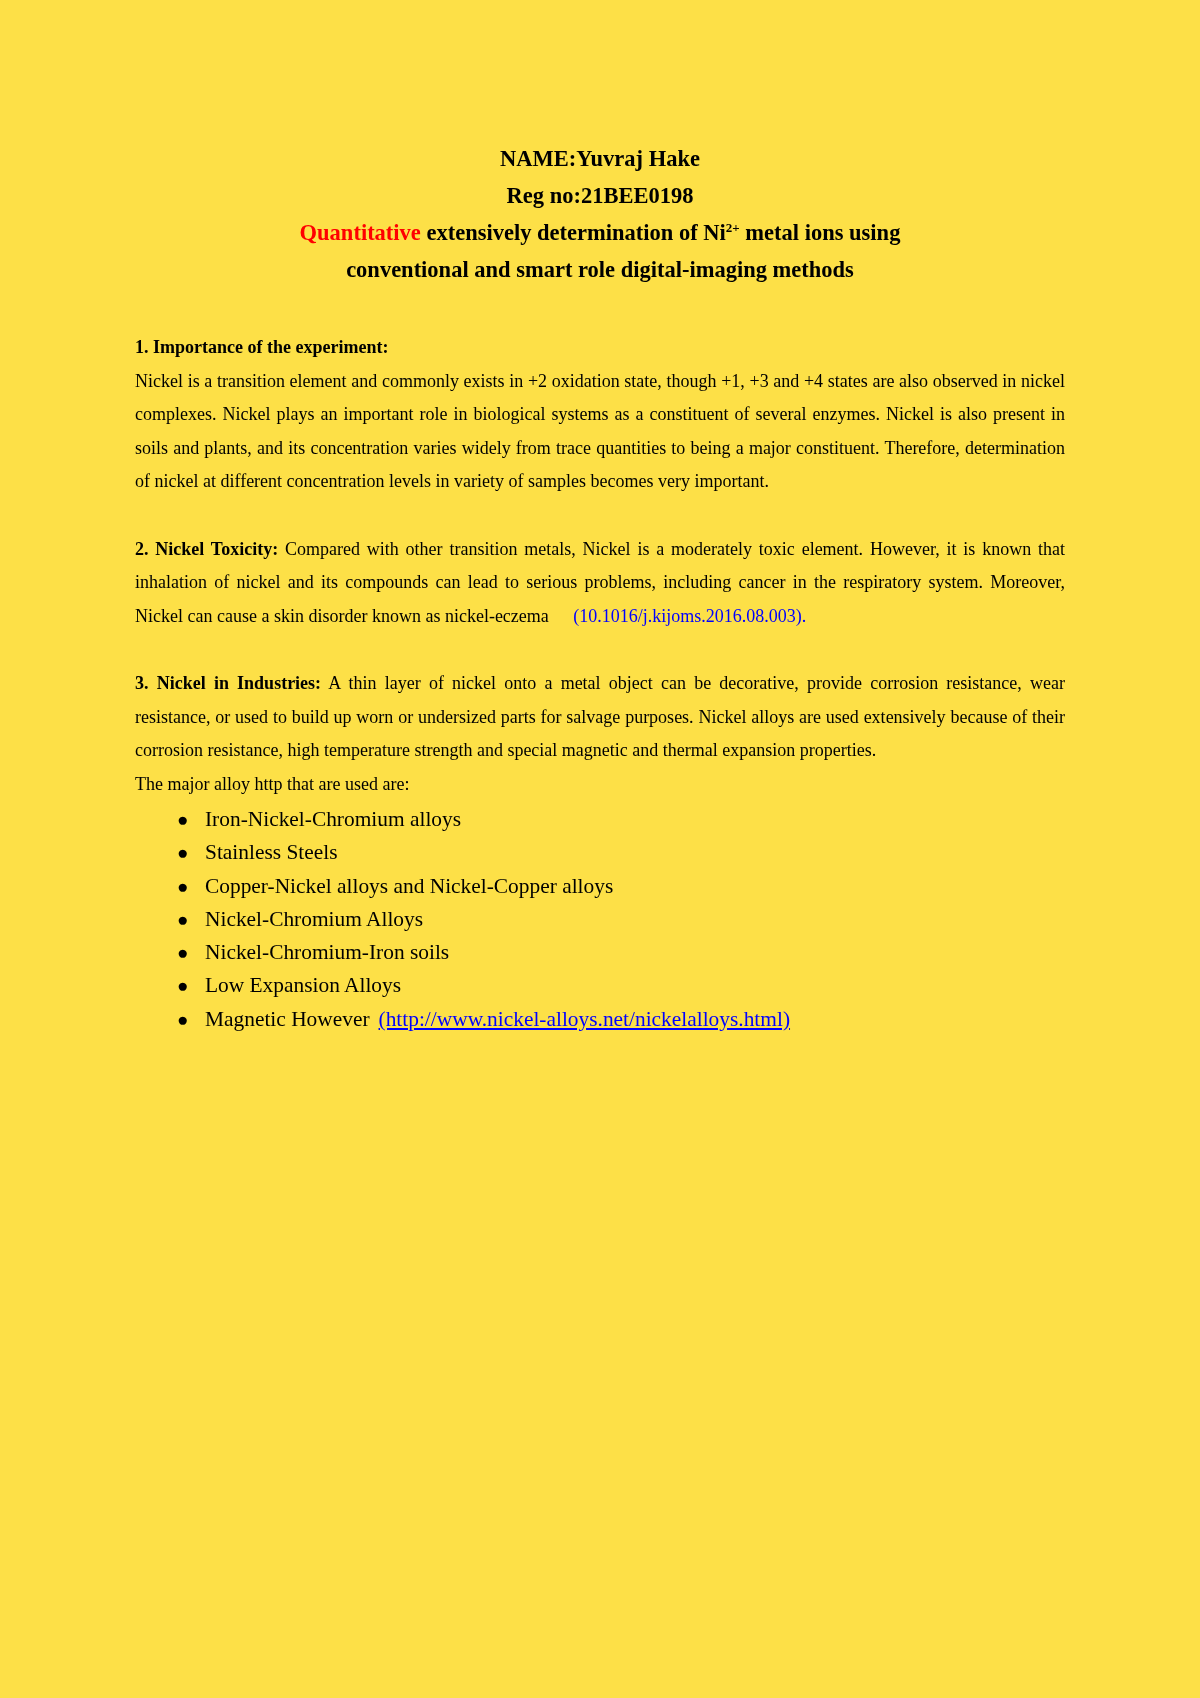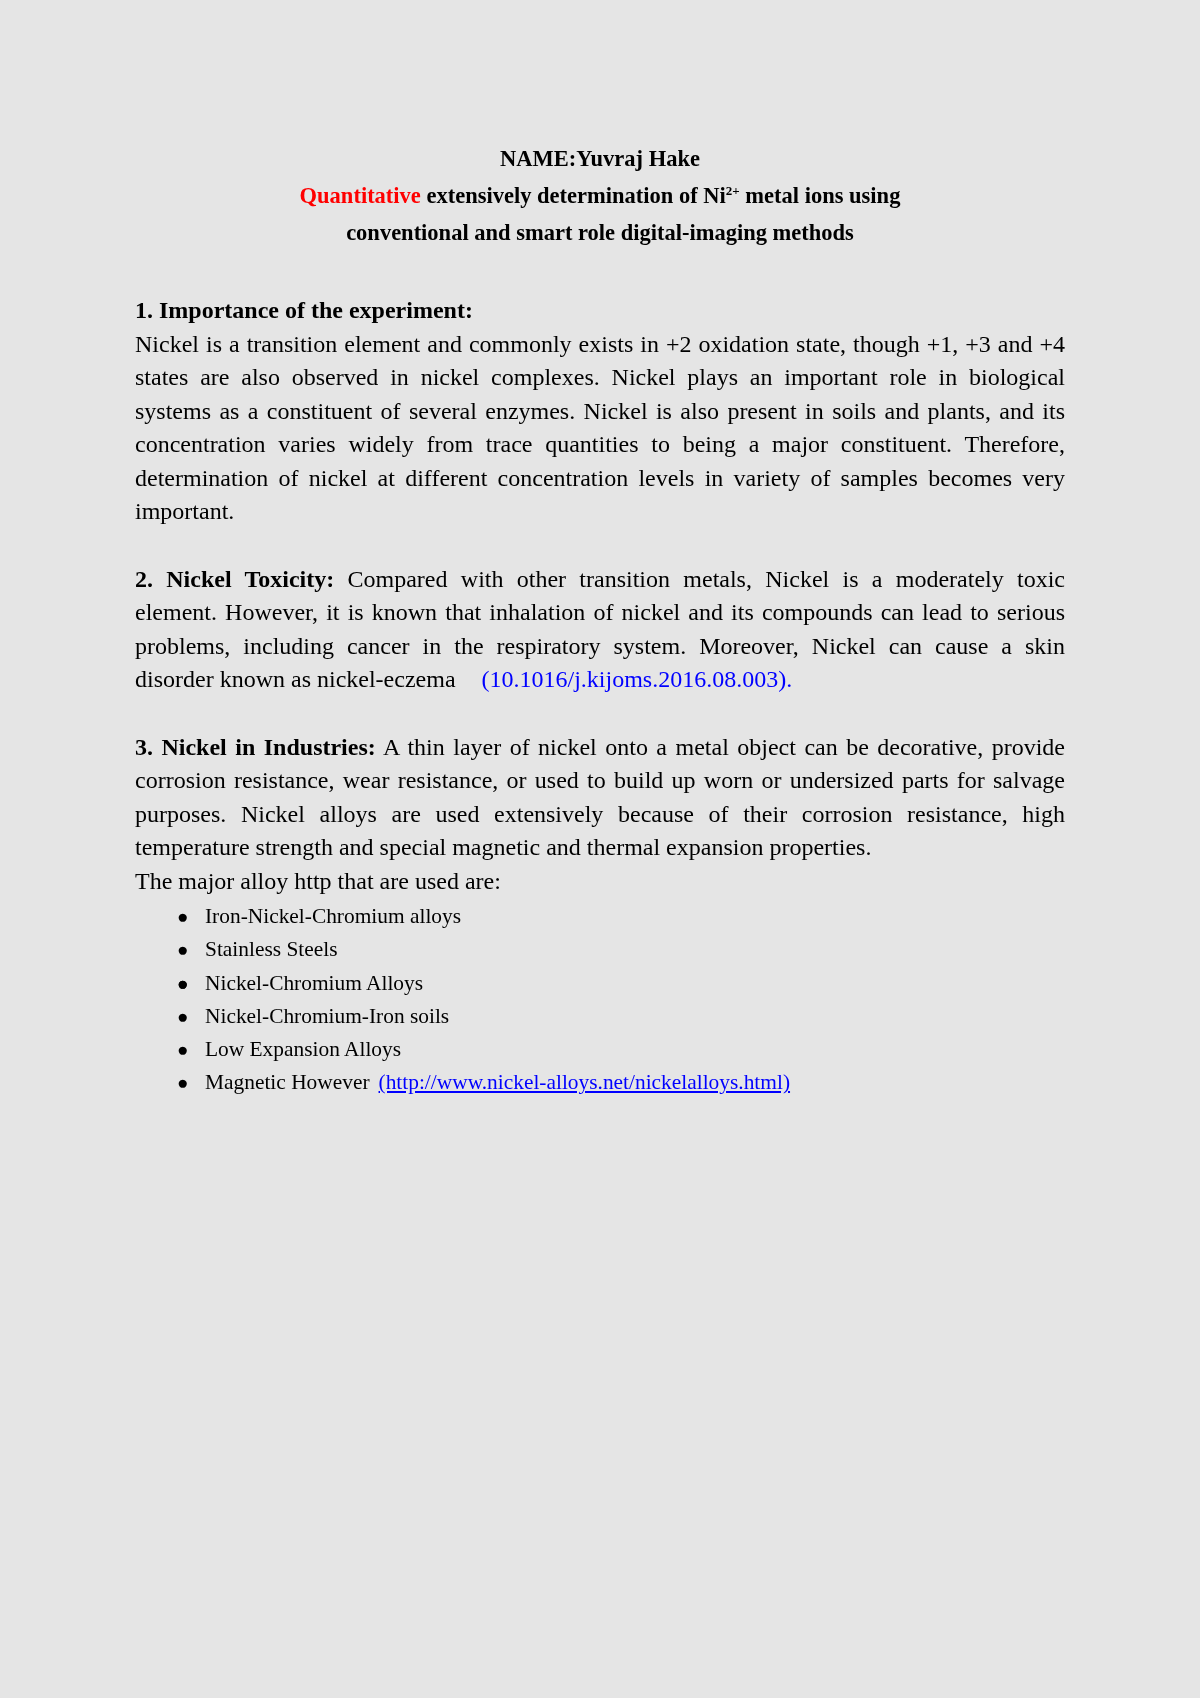--- a/index.html
+++ b/index.html
@@ -1,20 +1,20 @@
 <!DOCTYPE html>
 <html><head>
 <meta charset="utf-8">
 <style>
   html, body { margin: 0; padding: 0; background: #ffffff; }
   .page {
     position: relative;
     width: 1200px;
     height: 1698px;
-    background: #e5e5e5;
+    background: #fde047;
     box-sizing: border-box;
     padding: 140px 135px 0 135px;
     font-family: "Liberation Serif", serif;
     color: #000000;
     overflow: hidden;
   }
   
   .doc-header p {
     margin: 0;
     text-align: center;
@@ -24,21 +24,21 @@
   }
   .red { color: #ff0000; text-align: right; }
   sup.ti {
     font-size: 13px;
     vertical-align: super;
     line-height: 0;
   }
   
   .para {
     margin: 0;
-    font-size: 24px;
+    font-size: 18px;
     line-height: 33.5px;
     text-align: justify;
   }
   .h1gap { margin-top: 43px; }
   .sgap  { margin-top: 34px; }
   .bold  { font-weight: bold; }
   .left  { text-align: left; }
   a.doi-link {
     color: #0000ff;
     text-decoration: none;
@@ -70,40 +70,41 @@
     font-size: 19px;
   }
 </style>
 </head>
 <body>
 
 <div class="page">
 
   <header class="doc-header">
     <p>NAME:Yuvraj Hake</p>
+    <p>Reg no:21BEE0198</p>
     <p><span class="red">Quantitative</span><span> extensively determination of Ni</span><sup class="ti">2+</sup><span> metal ions using</span></p>
     <p>conventional and smart role digital-imaging methods</p>
   </header>
 
   <section>
     <p class="para h1gap bold left">1. Importance of the experiment:</p>
     <p class="para">Nickel is a transition element and commonly exists in +2 oxidation state, though +1, +3 and +4 states are also observed in nickel complexes. Nickel plays an important role in biological systems as a constituent of several enzymes. Nickel is also present in soils and plants, and its concentration varies widely from trace quantities to being a major constituent. Therefore, determination of nickel at different concentration levels in variety of samples becomes very important.</p>
   </section>
 
   <section>
     <p class="para sgap"><b>2. Nickel Toxicity:</b><span> Compared with other transition metals, Nickel is a moderately toxic element. However, it is known that inhalation of nickel and its compounds can lead to serious problems, including cancer in the respiratory system. Moreover, Nickel can cause a skin disorder known as nickel-eczema </span><a class="doi-link" href="#">(10.1016/j.kijoms.2016.08.003).</a></p>
   </section>
 
   <section>
     <p class="para sgap"><b>3. Nickel in Industries:</b><span> A thin layer of nickel onto a metal object can be decorative, provide corrosion resistance, wear resistance, or used to build up worn or undersized parts for salvage purposes. Nickel alloys are used extensively because of their corrosion resistance, high temperature strength and special magnetic and thermal expansion properties.</span></p>
     <p class="para left">The major alloy http that are used are:</p>
     <ul class="alloys">
       <li><span class="bullet-dot">●</span><span>Iron-Nickel-Chromium alloys</span></li>
       <li><span class="bullet-dot">●</span><span>Stainless Steels</span></li>
-      <li><span class="bullet-dot">●</span></li>
+      <li><span class="bullet-dot">●</span><span>Copper-Nickel alloys and Nickel-Copper alloys</span></li>
       <li><span class="bullet-dot">●</span><span>Nickel-Chromium Alloys</span></li>
       <li><span class="bullet-dot">●</span><span>Nickel-Chromium-Iron soils</span></li>
       <li><span class="bullet-dot">●</span><span>Low Expansion Alloys</span></li>
       <li><span class="bullet-dot">●</span><span>Magnetic However</span><a class="url-link" href="#">(http://www.nickel-alloys.net/nickelalloys.html)</a></li>
     </ul>
   </section>
 
 </div>
 
 </body></html>

